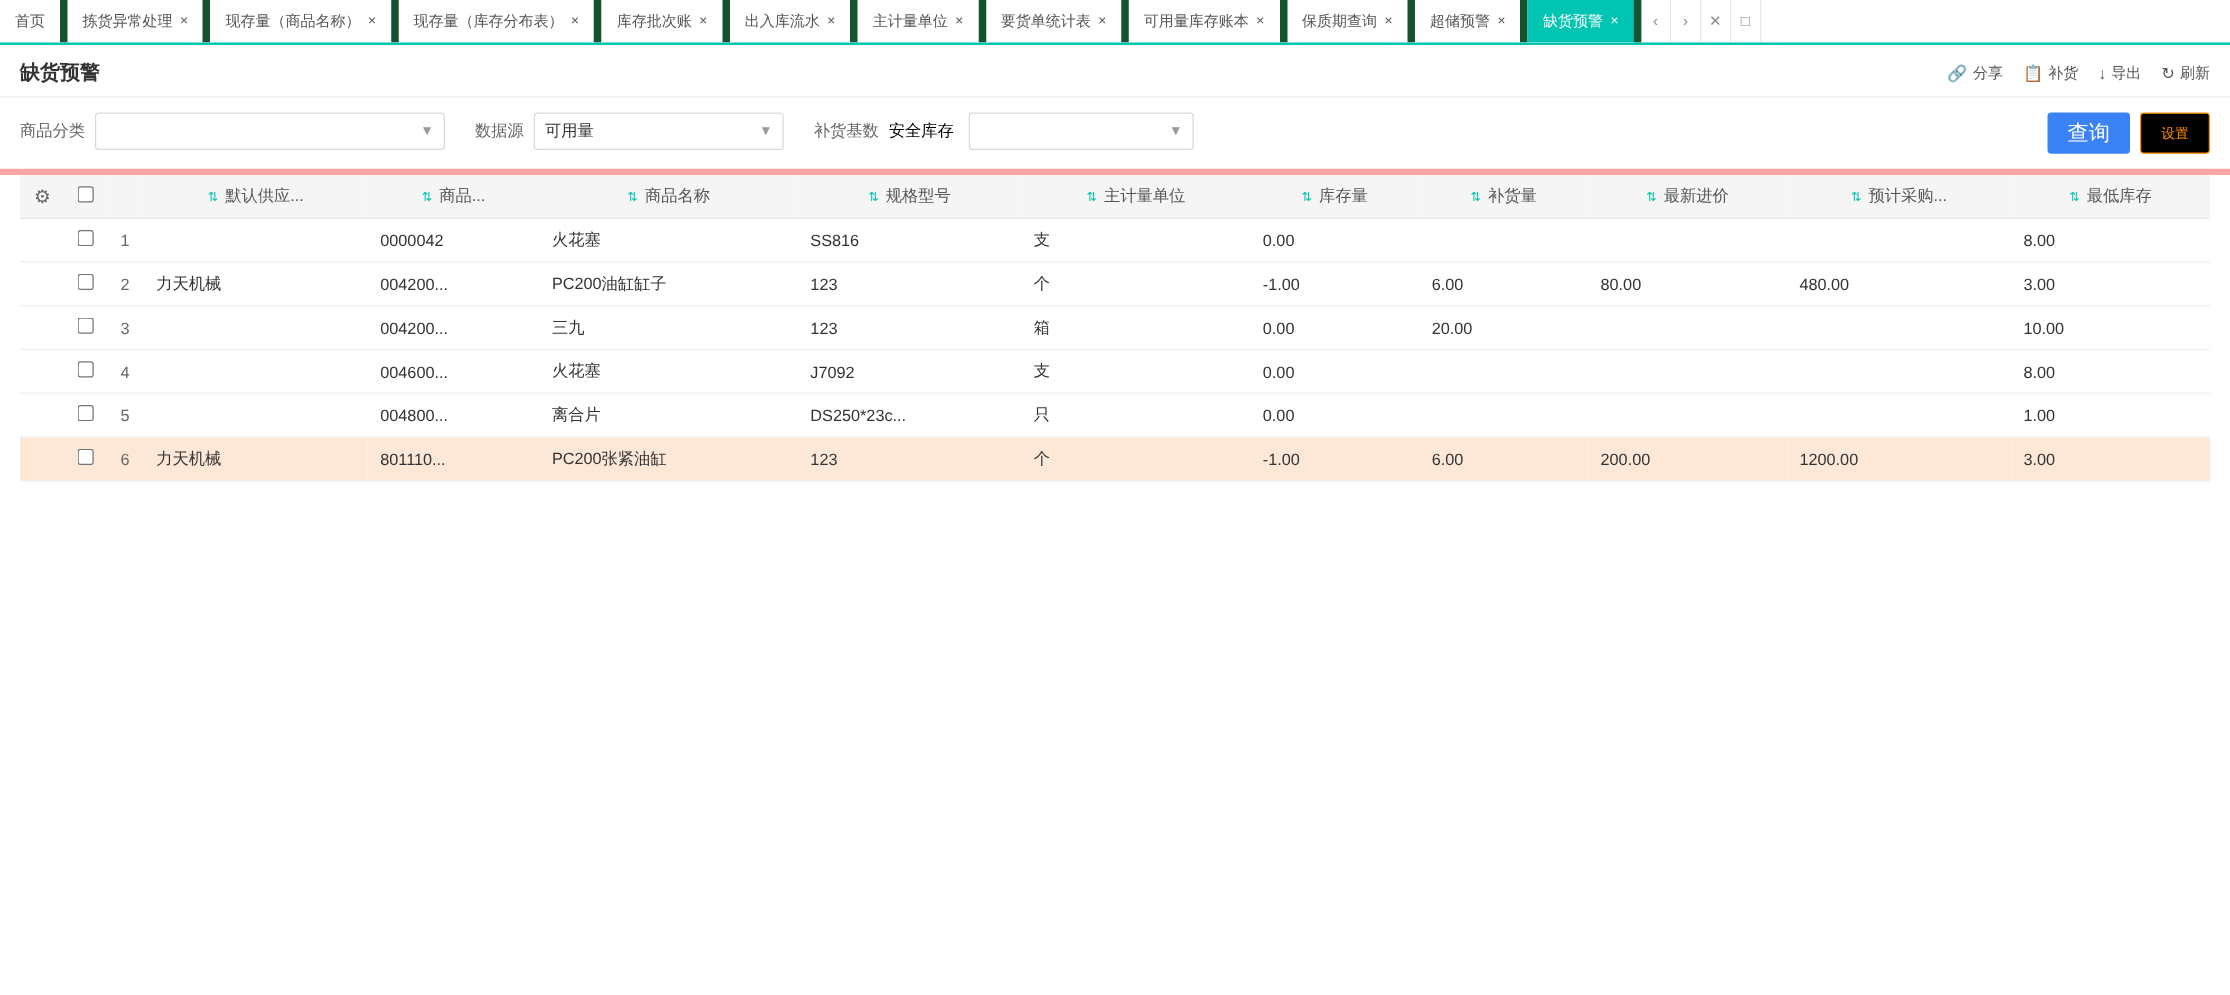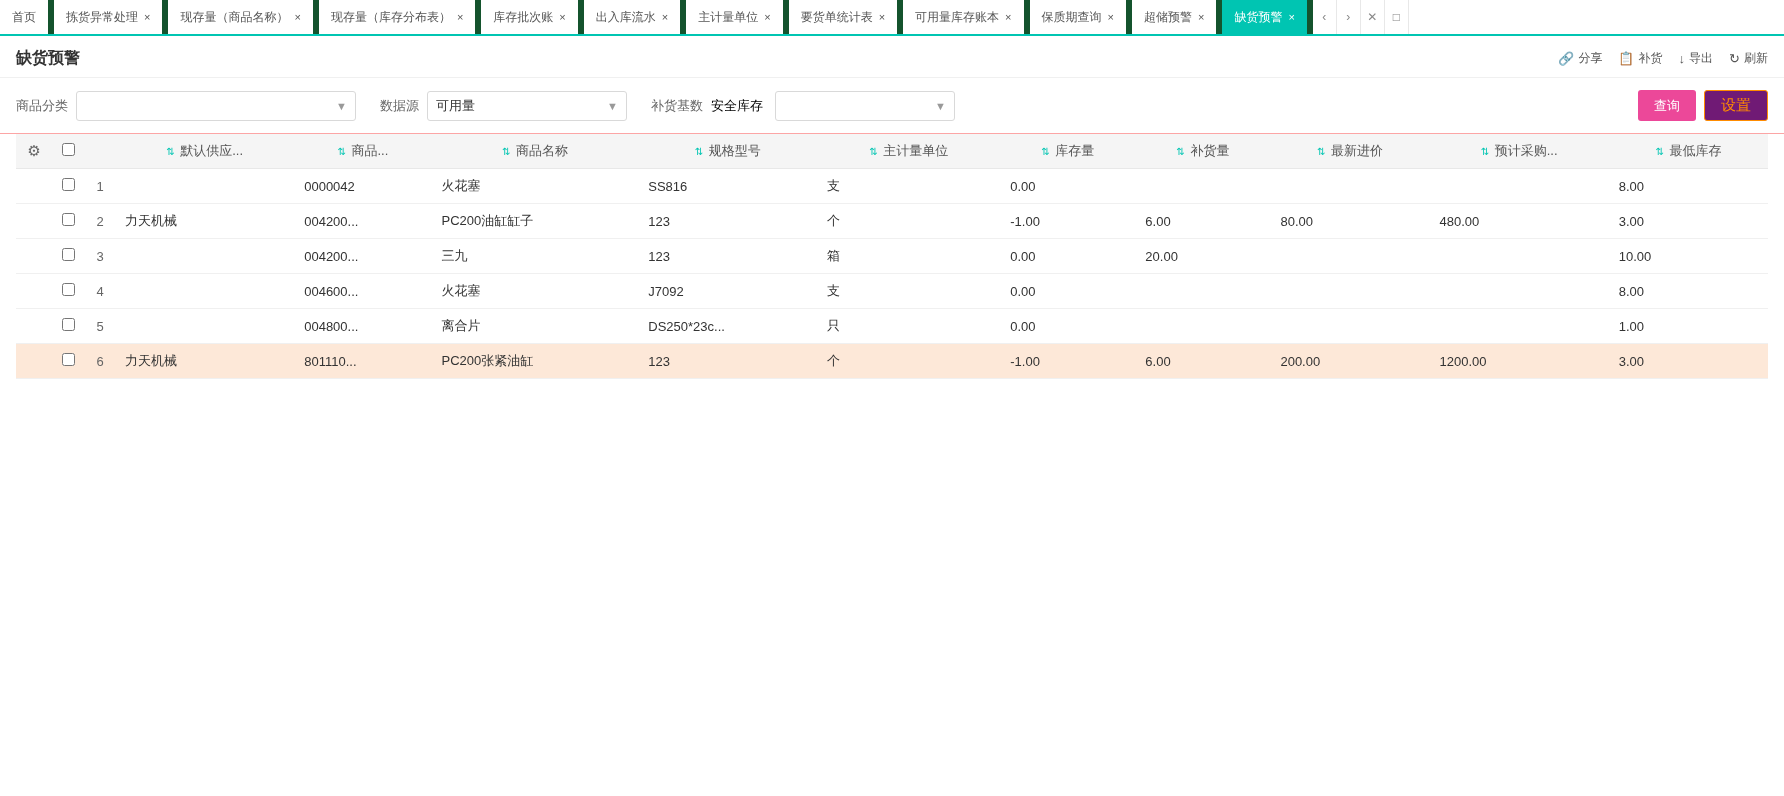--- a/index.html
+++ b/index.html
@@ -81,24 +81,24 @@
       color: #555;
       font-size: 12px;
     }
     .action-icon {
       font-size: 13px;
     }
 
     
     .filter-row {
       display: flex;
-      align-items: center;
+      align-items: flex-start;
       padding: 12px 16px;
       gap: 24px;
-      border-bottom: 1px solid #fca5a5;
+      border-bottom: 5px solid #fca5a5;
     }
     .filter-group {
       display: flex;
       align-items: center;
       gap: 8px;
     }
     .filter-label {
       color: #666;
       font-size: 13px;
       white-space: nowrap;
@@ -128,36 +128,36 @@
       color: #000000;
       font-size: 13px;
     }
 
     .filter-actions {
       margin-left: auto;
       display: flex;
       gap: 8px;
     }
     .btn-query {
-      background: #ec4899;
+      background: #3b82f6;
       color: #fff;
       border: none;
       border-radius: 3px;
       padding: 5px 16px;
       cursor: pointer;
-      font-size: 13px;
+      font-size: 17px;
     }
     .btn-settings {
-      background: #701a75;
+      background: #000000;
       color: #ff8c00;
       border: 1px solid #ff8c00;
       border-radius: 3px;
       padding: 5px 16px;
       cursor: pointer;
-      font-size: 15px;
+      font-size: 11px;
     }
 
     
     .table-container {
       padding: 0 16px;
     }
     table {
       width: 100%;
       border-collapse: collapse;
       font-size: 13px;

